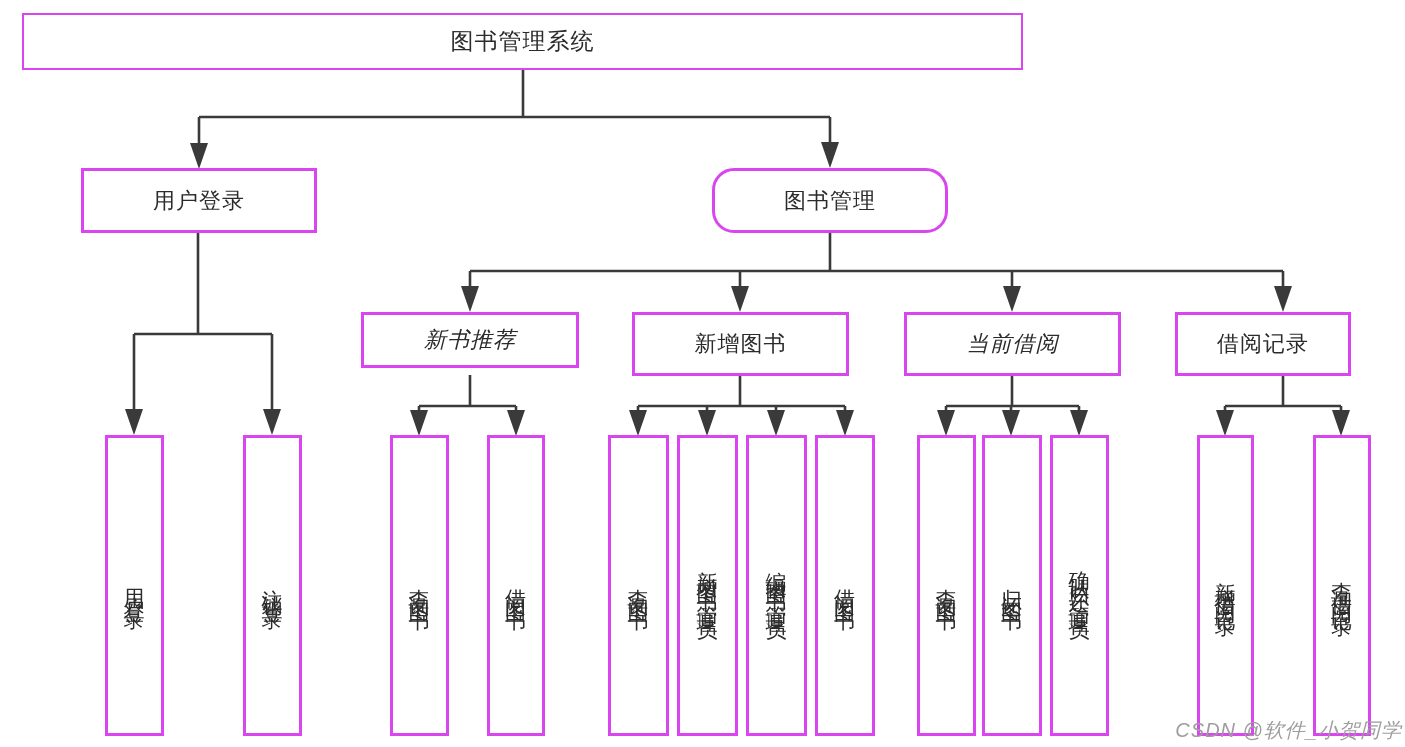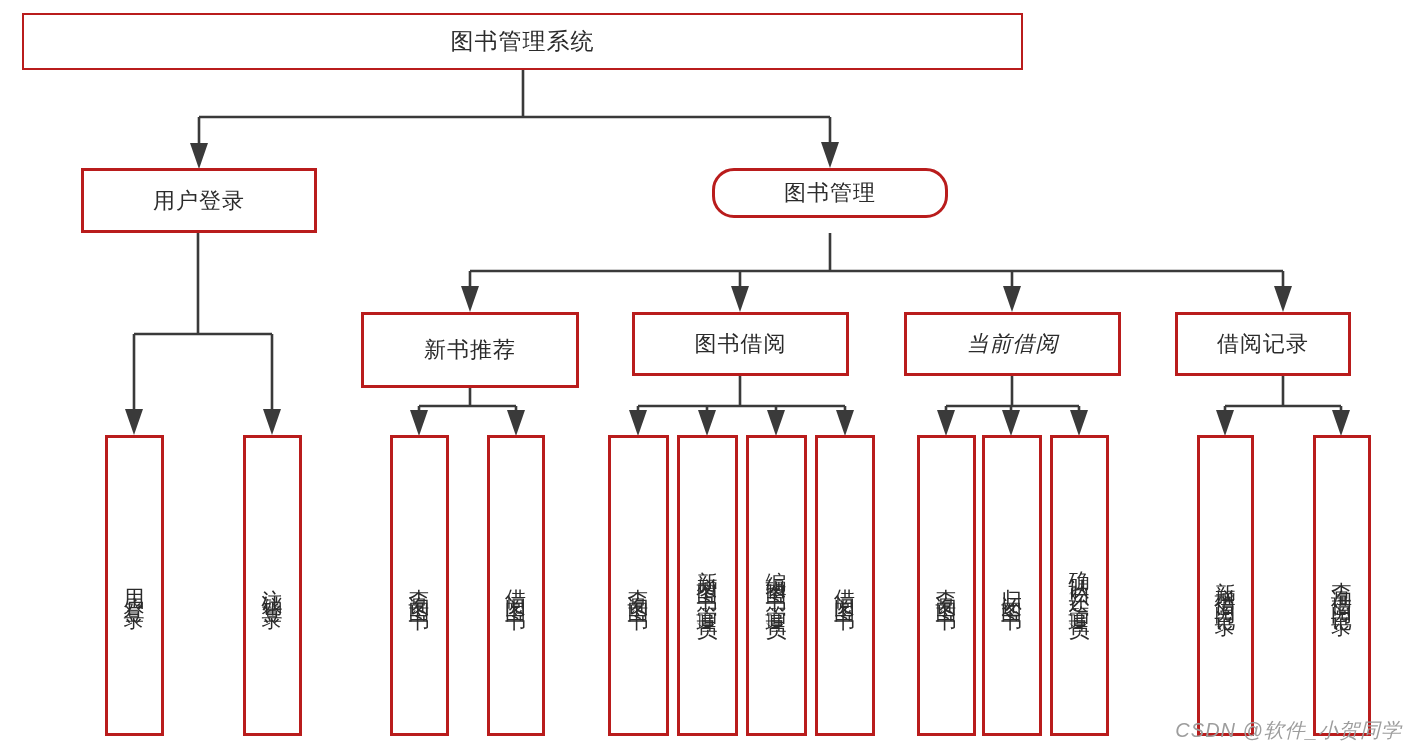--- a/index.html
+++ b/index.html
@@ -11,21 +11,21 @@
     font-family:"Liberation Sans","DejaVu Sans",sans-serif;
   }
   #connectors{
     position:absolute;left:0;top:0;width:1405px;height:747px;
     pointer-events:none;
   }
   .node{
     position:absolute;
     box-sizing:border-box;
     background:#ffffff;
-    border:3px solid #b91c1c;
+    border:3px solid #d946ef;
     display:flex;align-items:center;justify-content:center;
     color:#2b2b2b;
     z-index:2;
   }
   .node.root{border-width:2px;font-size:23px;letter-spacing:1px;}
   .node.branch{font-size:22px;letter-spacing:1px;}
   .node.leaf{font-size:21px;}
   .node.leaf .vtext{
     writing-mode:vertical-rl;
     text-orientation:mixed;
@@ -86,29 +86,29 @@
     <polygon class="arrow" points="1332,410 1350,410 1341,436"></polygon>
   </svg>
 
   <div class="node root" style="left:22px;top:13px;width:1001px;height:57px;">
     <span>图书管理系统</span>
   </div>
 
   <div class="node branch" style="left:81px;top:168px;width:236px;height:65px;">
     <span>用户登录</span>
   </div>
-  <div class="node branch" style="left:712px;top:168px;width:236px;height:50px;border-radius:22px;">
+  <div class="node branch" style="left:712px;top:168px;width:236px;height:65px;border-radius:22px;">
     <span>图书管理</span>
   </div>
 
-  <div class="node branch" style="left:361px;top:312px;width:218px;height:76px;">
+  <div class="node branch" style="left:361px;top:312px;width:218px;height:56px;font-style:italic;">
     <span>新书推荐</span>
   </div>
   <div class="node branch" style="left:632px;top:312px;width:217px;height:64px;">
-    <span>图书借阅</span>
+    <span>新增图书</span>
   </div>
   <div class="node branch" style="left:904px;top:312px;width:217px;height:64px;font-style:italic;">
     <span>当前借阅</span>
   </div>
   <div class="node branch" style="left:1175px;top:312px;width:176px;height:64px;">
     <span>借阅记录</span>
   </div>
 
   <div class="node leaf" style="left:105px;top:435px;width:59px;height:301px;">
     <span class="vtext">用户登录</span>

